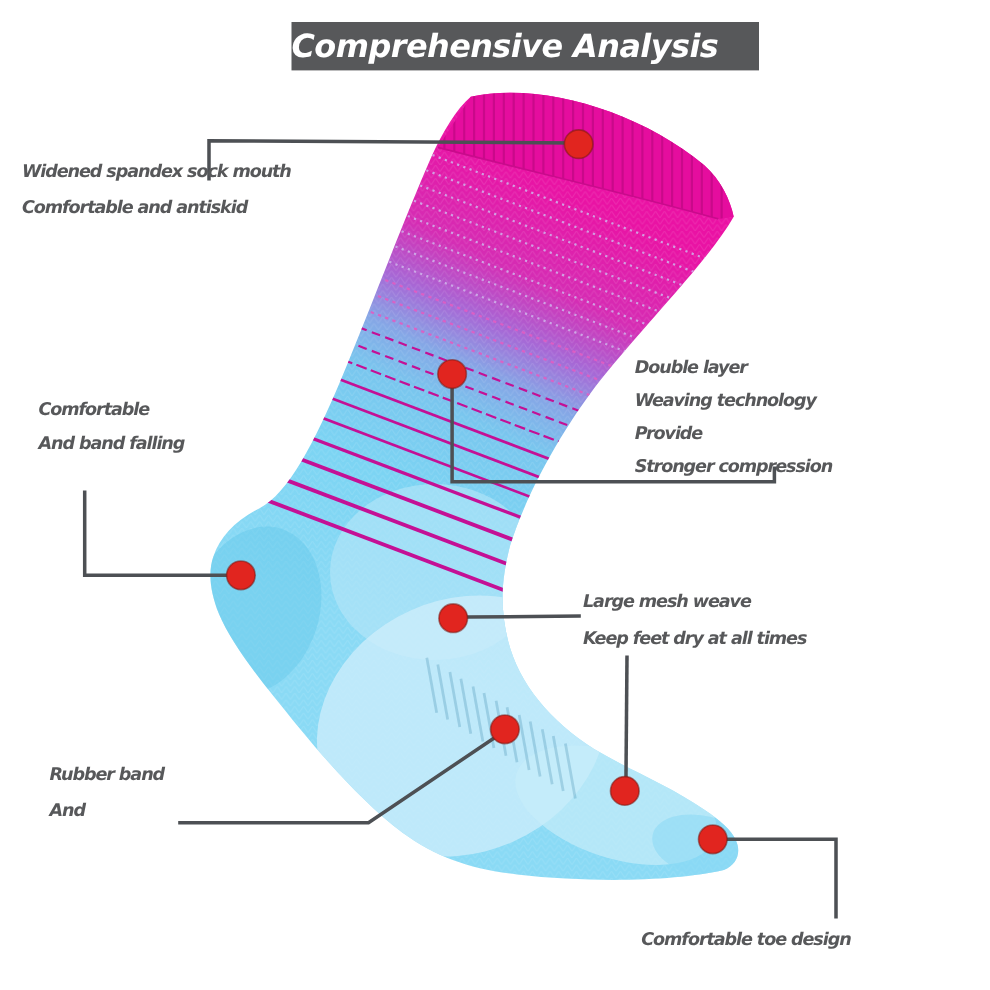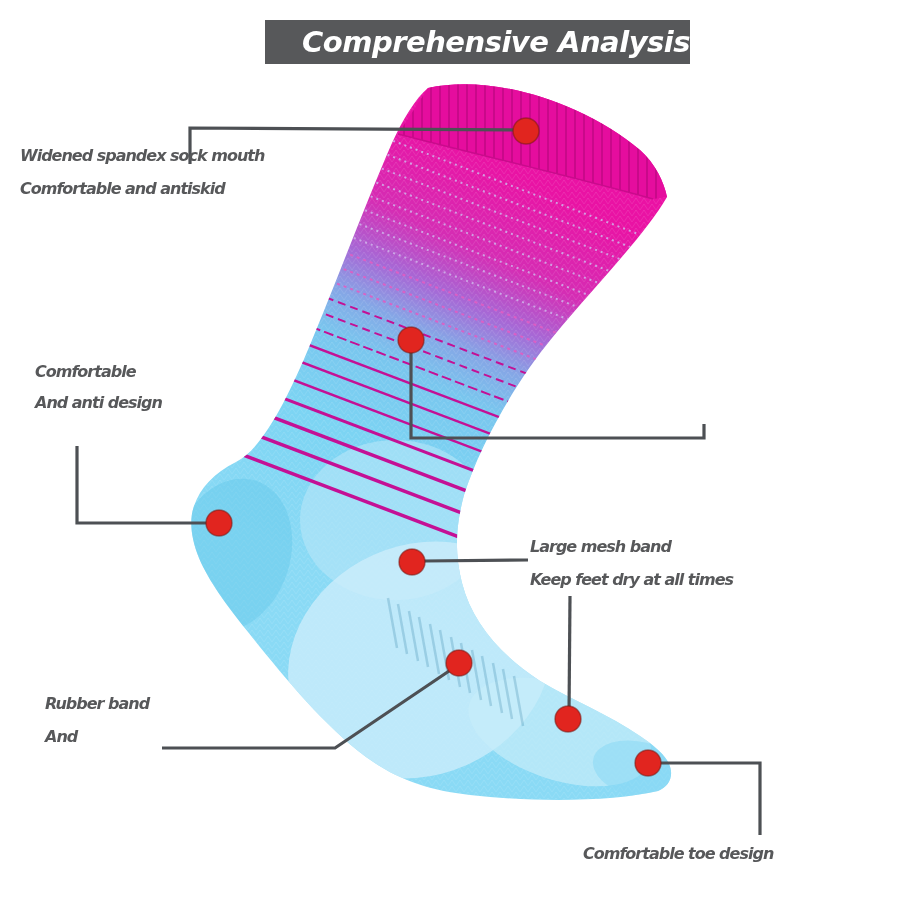--- a/index.html
+++ b/index.html
@@ -4,21 +4,21 @@
 <style>
   html,body{margin:0;padding:0;background:#ffffff;}
   .stage{
     position:relative;width:900px;height:900px;overflow:hidden;background:#ffffff;
     font-family:"DejaVu Sans","Liberation Sans",sans-serif;
   }
   .layer{position:absolute;left:0;top:0;width:900px;height:900px;}
   
   .banner{
     position:absolute;left:265px;top:20px;width:425px;height:44px;
-    background:#57585a;display:flex;align-items:center;justify-content:flex-end;
+    background:#57585a;display:flex;align-items:center;justify-content:flex-start;
   }
   .banner span{
     color:#ffffff;font-weight:bold;font-style:italic;font-size:29px;letter-spacing:-0.5px;
     white-space:nowrap;
   }
   
   .callout{
     position:absolute;color:#57585a;font-weight:bold;font-style:italic;
     font-size:16px;line-height:33px;letter-spacing:-1px;white-space:nowrap;
   }
@@ -195,28 +195,34 @@
 
   <div class="banner">
     <span>Comprehensive Analysis</span>
   </div>
 
   <div class="callout co-sock-mouth">
     <div>Widened spandex sock mouth</div>
     <div>Comfortable and antiskid</div>
   </div>
 
+  <div class="callout co-double-layer">
+    <div>Double layer</div>
+    <div>Weaving technology</div>
+    <div>Provide</div>
+    <div>Stronger compression</div>
+  </div>
 
   <div class="callout co-heel">
     <div>Comfortable</div>
-    <div>And anti design</div>
+    <div>And band falling</div>
   </div>
 
   <div class="callout co-mesh">
-    <div>Large mesh band</div>
+    <div>Large mesh weave</div>
     <div>Keep feet dry at all times</div>
   </div>
 
   <div class="callout co-rubber-band">
     <div>Rubber band</div>
     <div>And</div>
   </div>
 
   <div class="callout co-toe">
     <div>Comfortable toe design</div>

